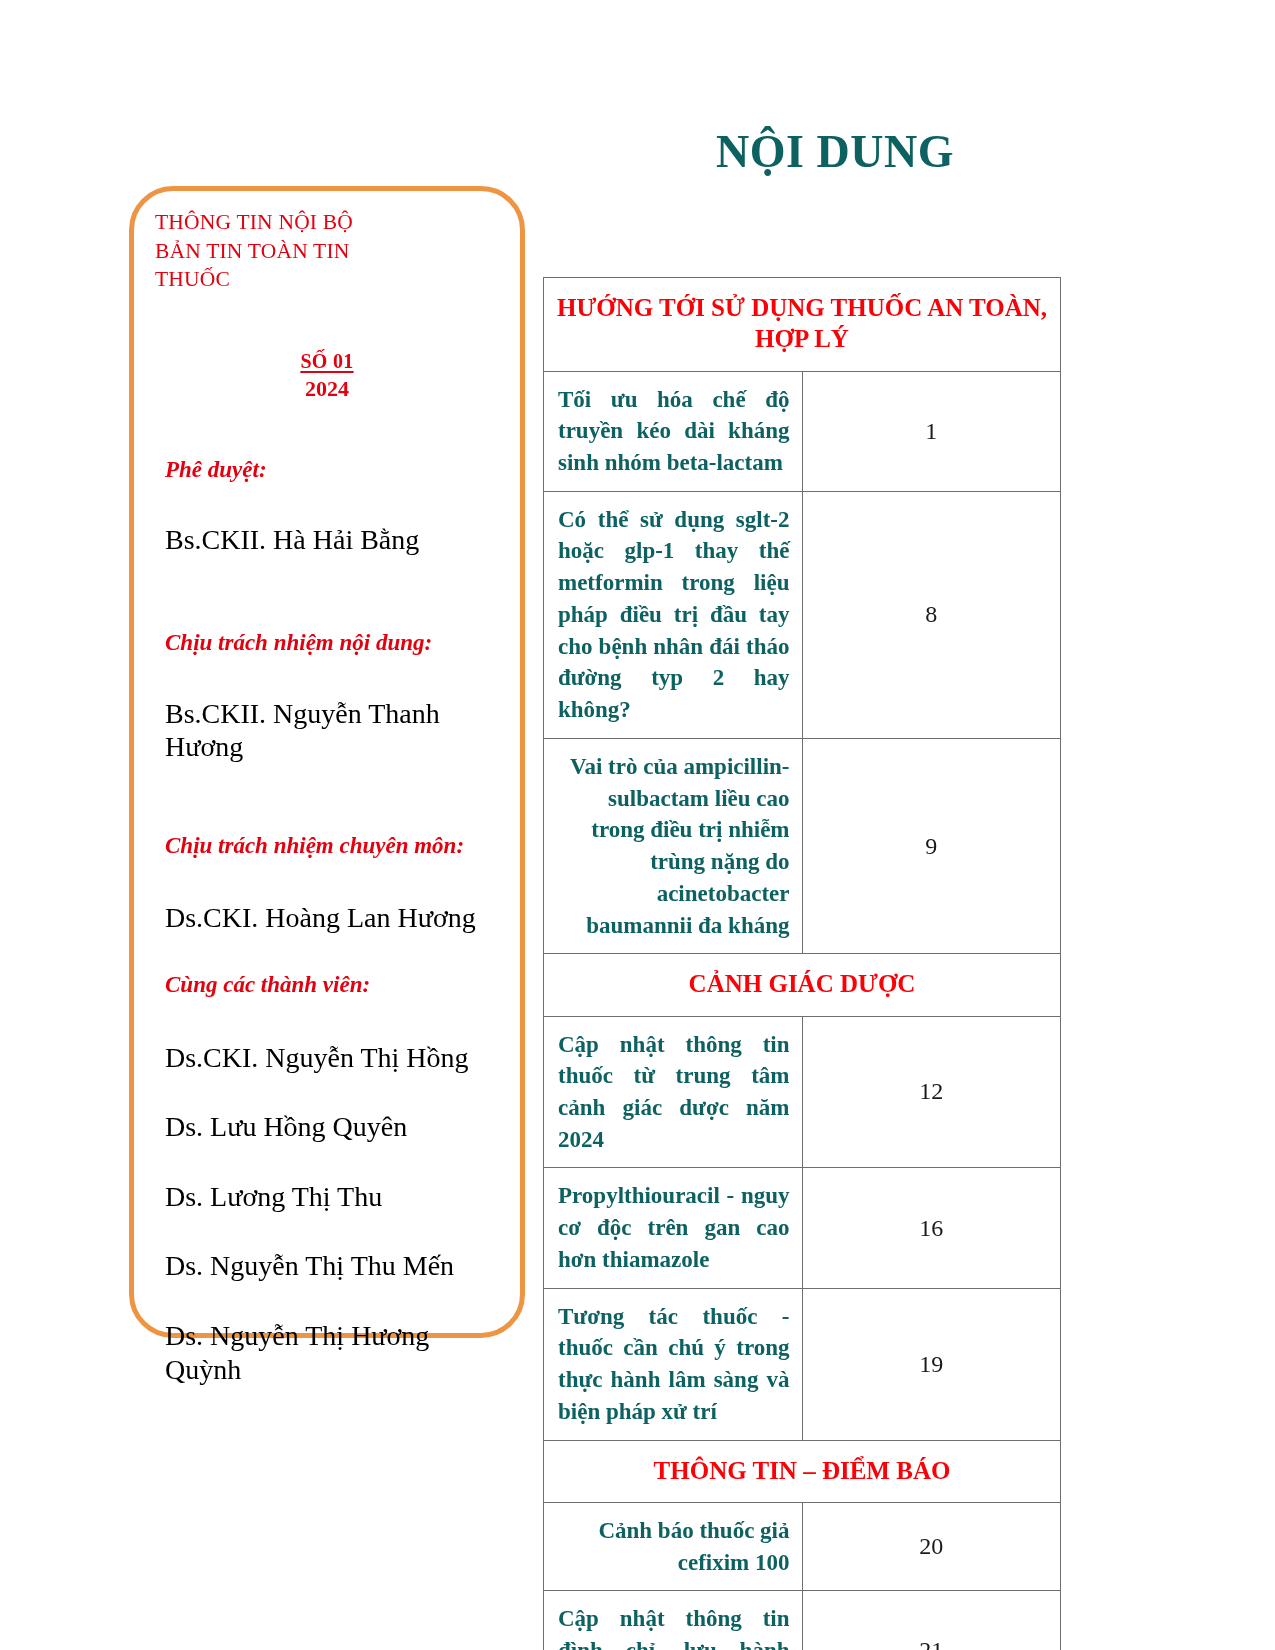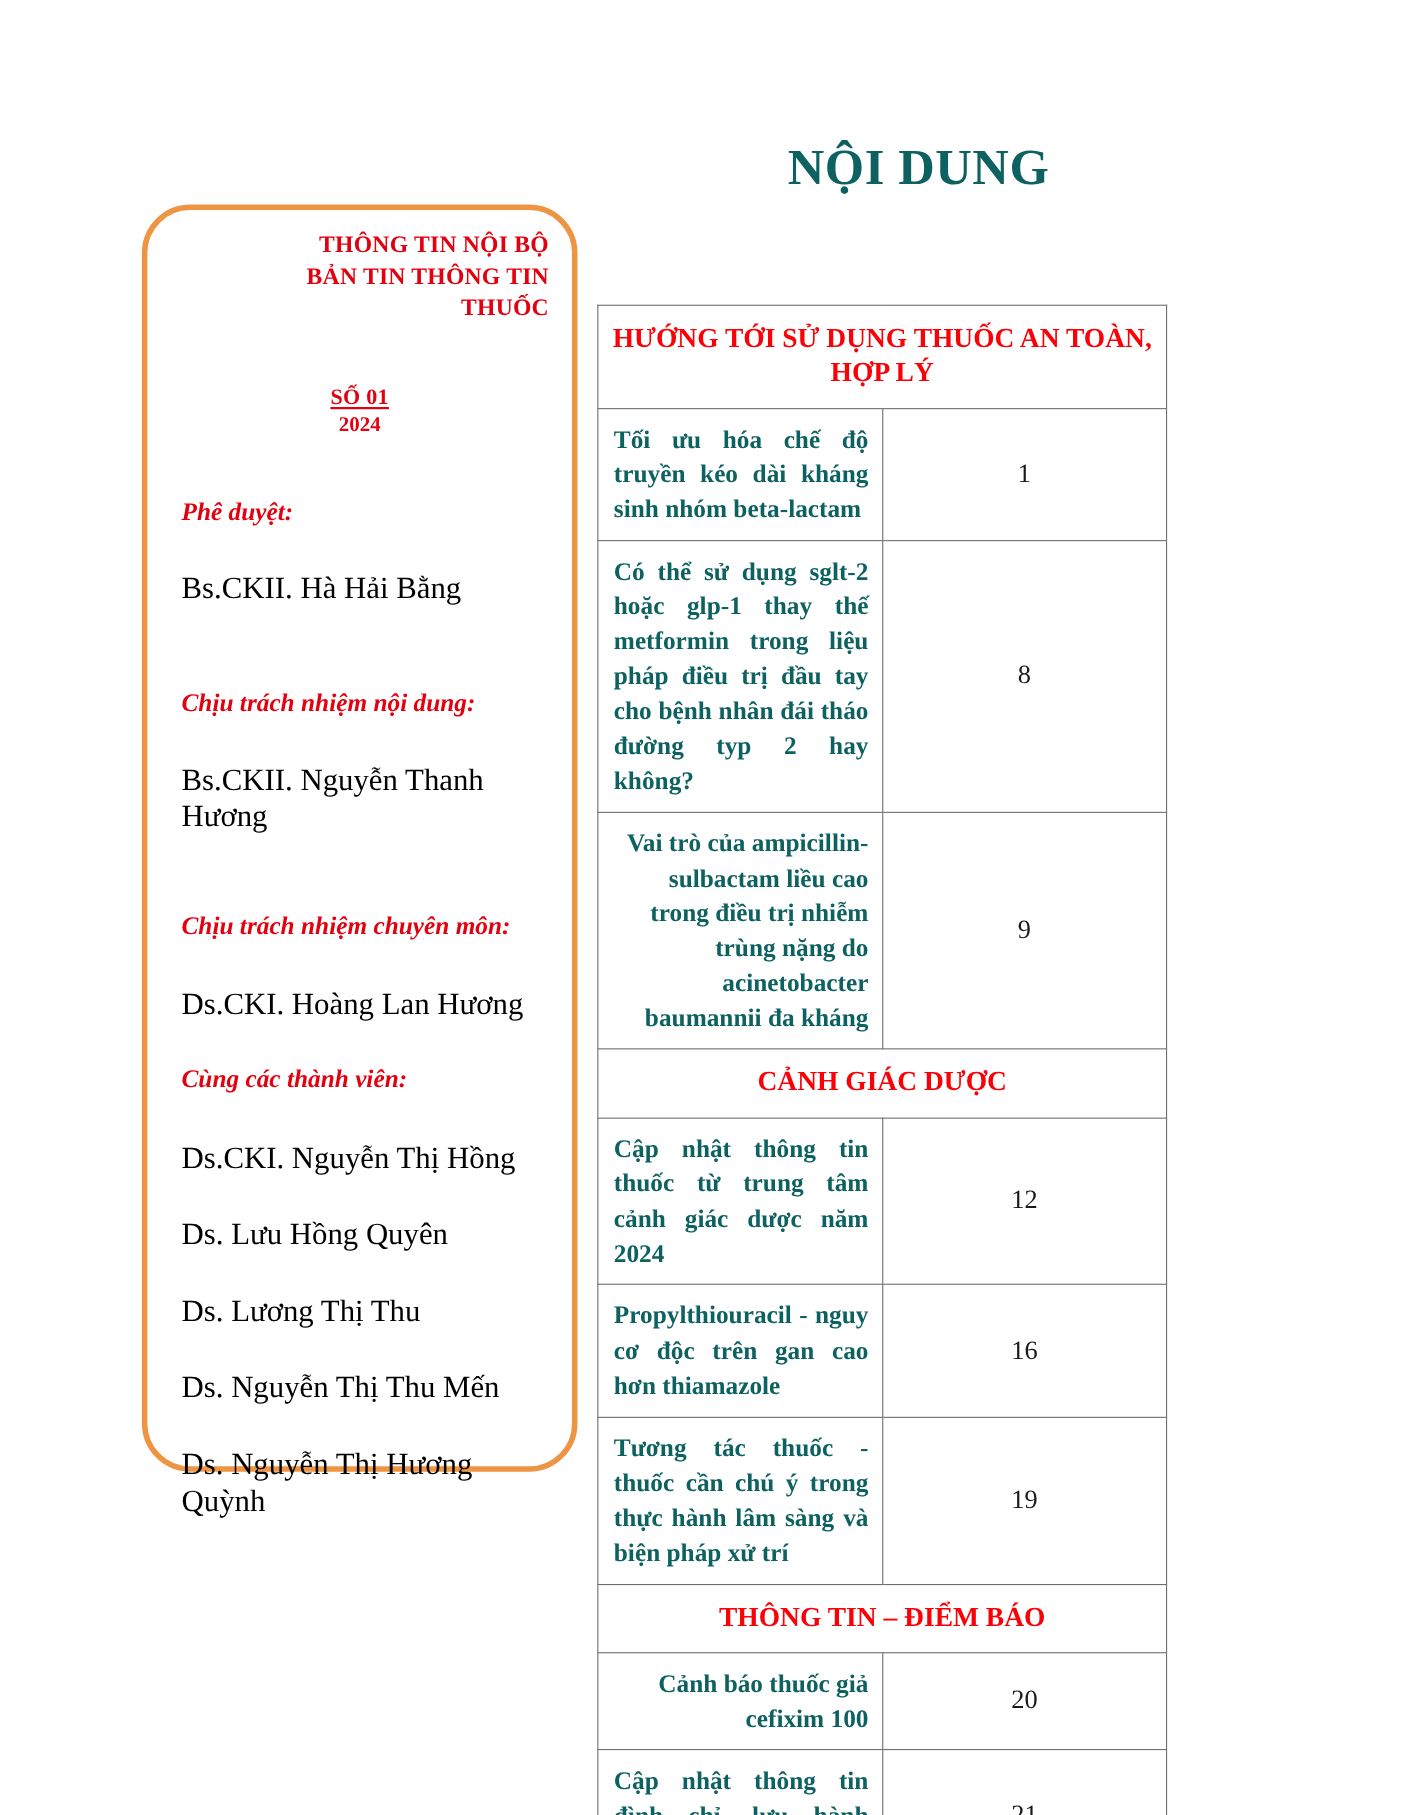--- a/index.html
+++ b/index.html
@@ -45,42 +45,42 @@
     position: absolute;
     left: 129px;
     top: 186px;
     width: 396px;
     height: 1152px;
     box-sizing: border-box;
     padding: 22px 26px 0 26px;
   }
 
   .masthead {
-    text-align: right;
+    text-align: left;
     color: #e3000f;
-    font-weight: bold;
+    font-weight: normal;
     font-size: 21.5px;
     line-height: 1.33;
     letter-spacing: 0.2px;
   }
 
   .issue-block {
     text-align: center;
     margin-top: 56px;
     color: #e3000f;
     font-weight: bold;
   }
   .issue-no {
     font-size: 20px;
     text-decoration: underline;
     text-underline-offset: 3px;
     letter-spacing: 0.3px;
   }
   .issue-year {
-    font-size: 19px;
+    font-size: 22px;
     margin-top: 3px;
   }
 
   .credits {
     margin-top: 54px;
     padding-left: 10px;
   }
   .credit-role {
     color: #e3000f;
     font-style: italic;
@@ -146,21 +146,21 @@
 </head>
 <body>
 
 <div class="page-title">NỘI DUNG</div>
 
 <div class="sidebar-frame"></div>
 
 <div class="sidebar-inner">
   <div class="masthead">
     <div>THÔNG TIN NỘI BỘ</div>
-    <div>BẢN TIN THÔNG TIN</div>
+    <div>BẢN TIN TOÀN TIN</div>
     <div>THUỐC</div>
   </div>
 
   <div class="issue-block">
     <div class="issue-no">SỐ 01</div>
     <div class="issue-year">2024</div>
   </div>
 
   <div class="credits">
     <div class="credit-role sp-role-1">Phê duyệt:</div>

